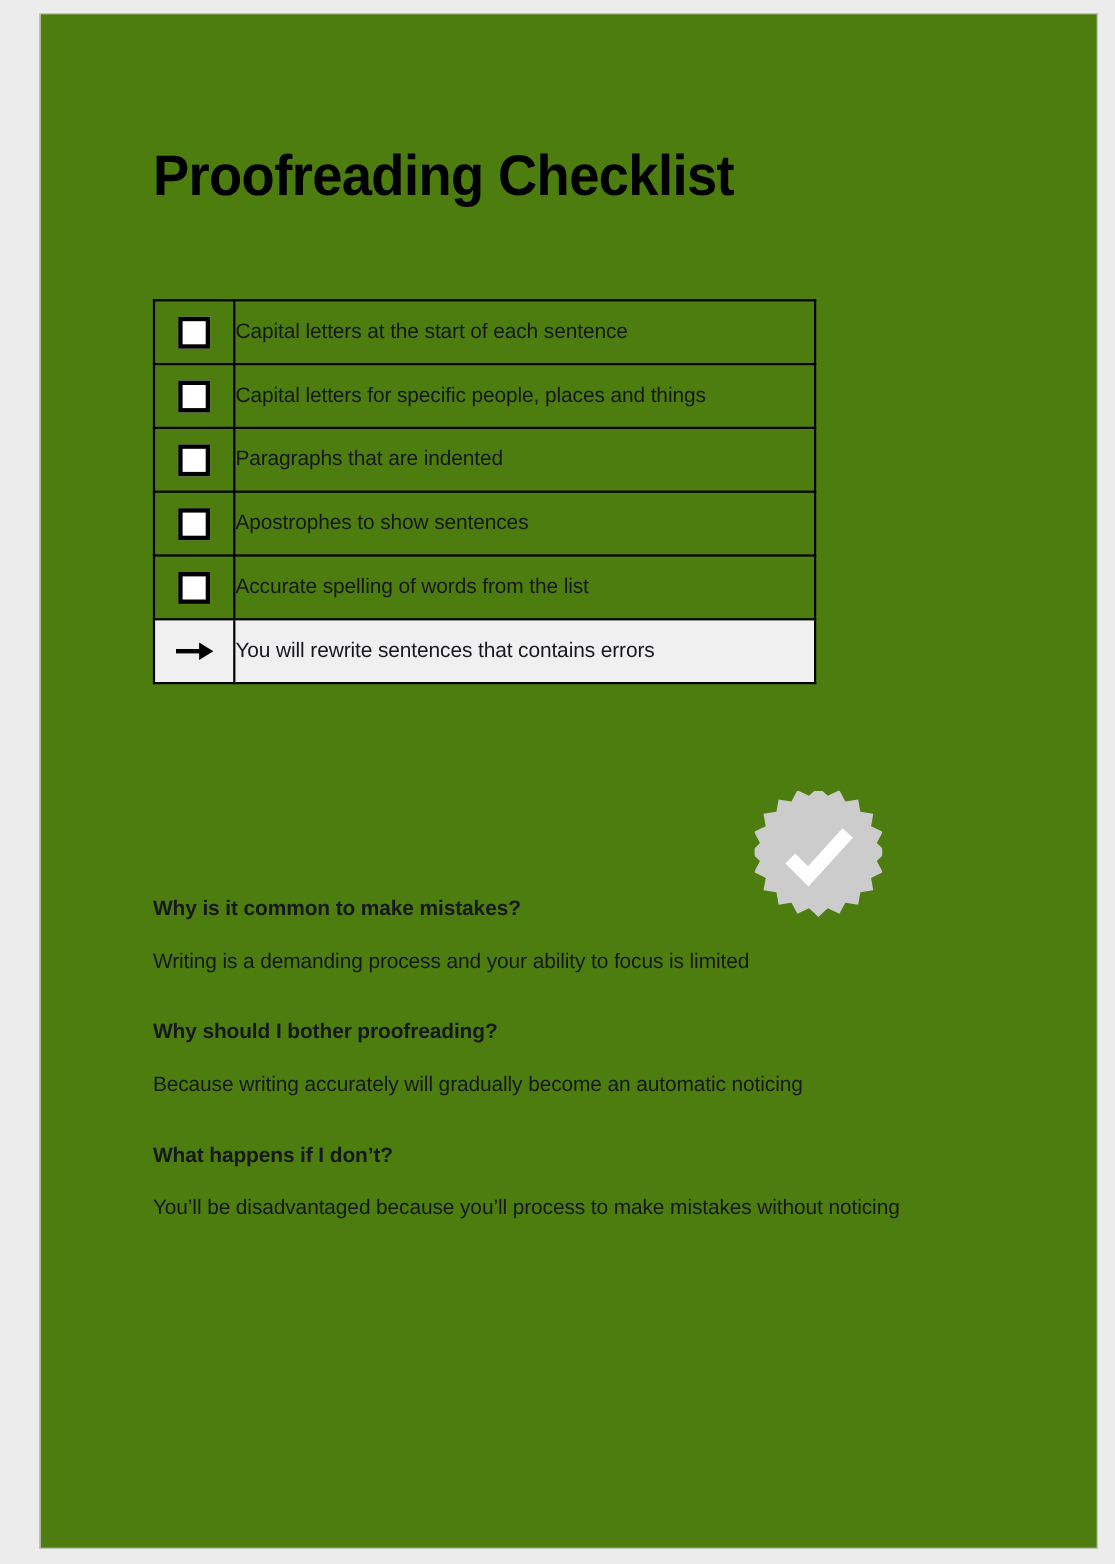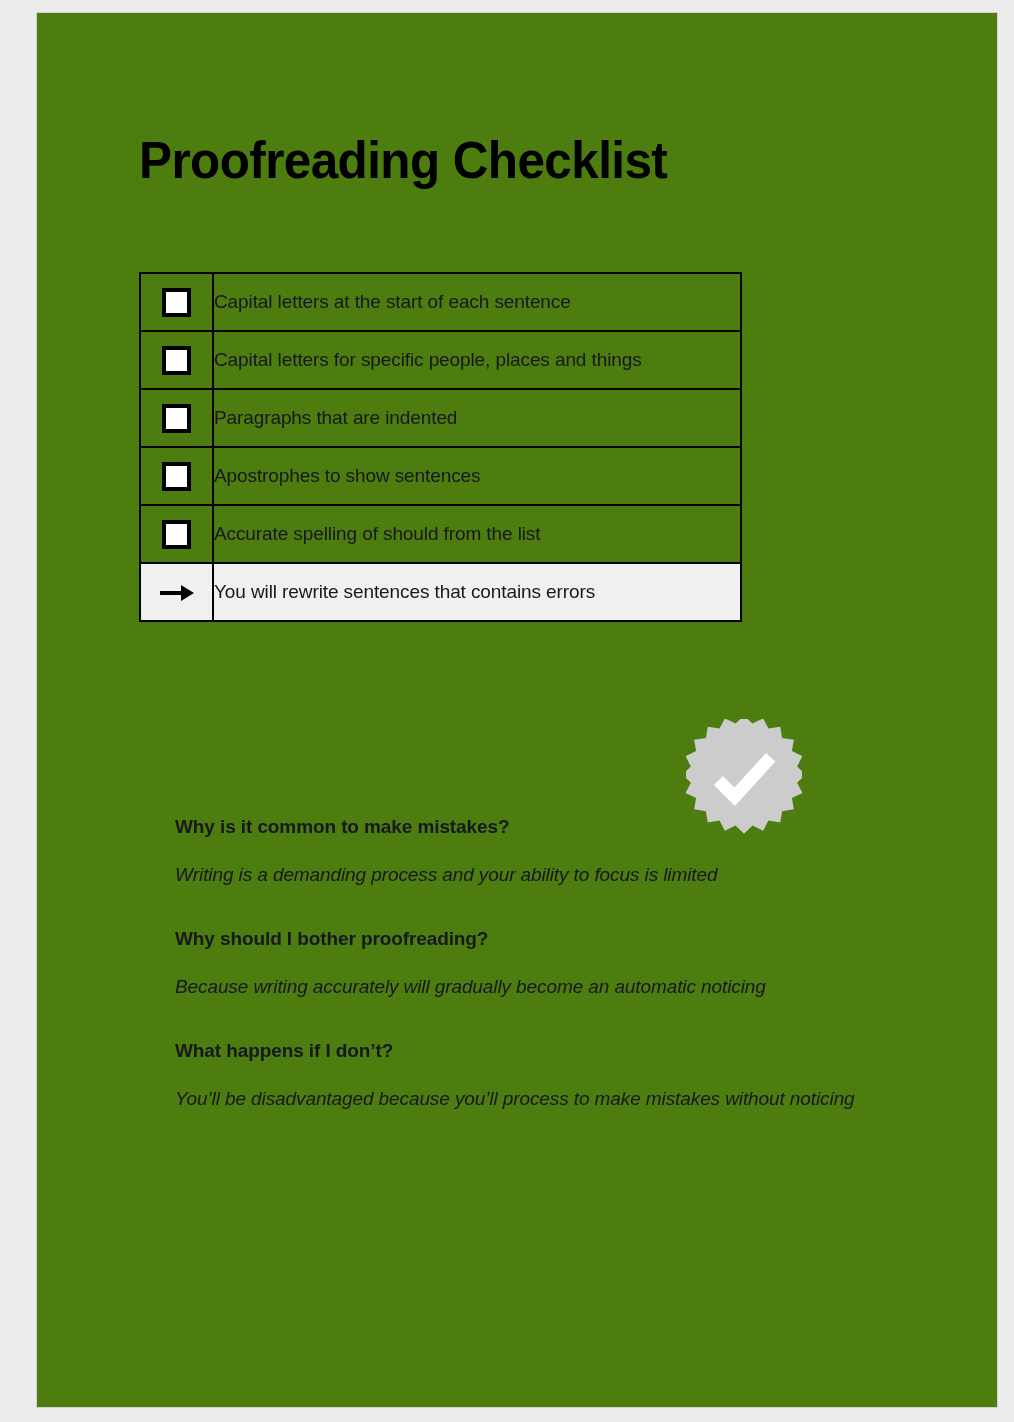--- a/index.html
+++ b/index.html
@@ -120,37 +120,35 @@
     width: 116px;
     height: 116px;
     pointer-events: none;
   }
 
   
   .qa-block {
     position: absolute;
     left: 102px;
     width: 820px;
-    margin-left: 36px;
   }
   .qa-question {
     font-size: 19px;
     font-weight: bold;
     color: #16181d;
     letter-spacing: -0.1px;
     white-space: nowrap;
   }
   .qa-answer {
     font-size: 19px;
     font-weight: normal;
     color: #16181d;
     letter-spacing: -0.1px;
     margin-top: 26px;
     white-space: nowrap;
-    font-style: italic;
   }
   #qa-0 { top: 803px; }
   #qa-1 { top: 915px; }
   #qa-2 { top: 1027px; }
 </style>
 </head>
 <body>
 
 <div id="page-sheet">
 
@@ -186,21 +184,21 @@
         </td>
         <td class="label-cell">Apostrophes to show sentences</td>
       </tr>
 
 
 
       <tr>
         <td class="check-cell">
           <span class="checkbox-glyph"></span>
         </td>
-        <td class="label-cell">Accurate spelling of should from the list</td>
+        <td class="label-cell">Accurate spelling of words from the list</td>
       </tr>
 
 
       <tr class="final-row">
         <td class="check-cell">
           <span class="arrow-glyph"></span>
         </td>
         <td class="label-cell">You will rewrite sentences that contains errors</td>
       </tr>
 

